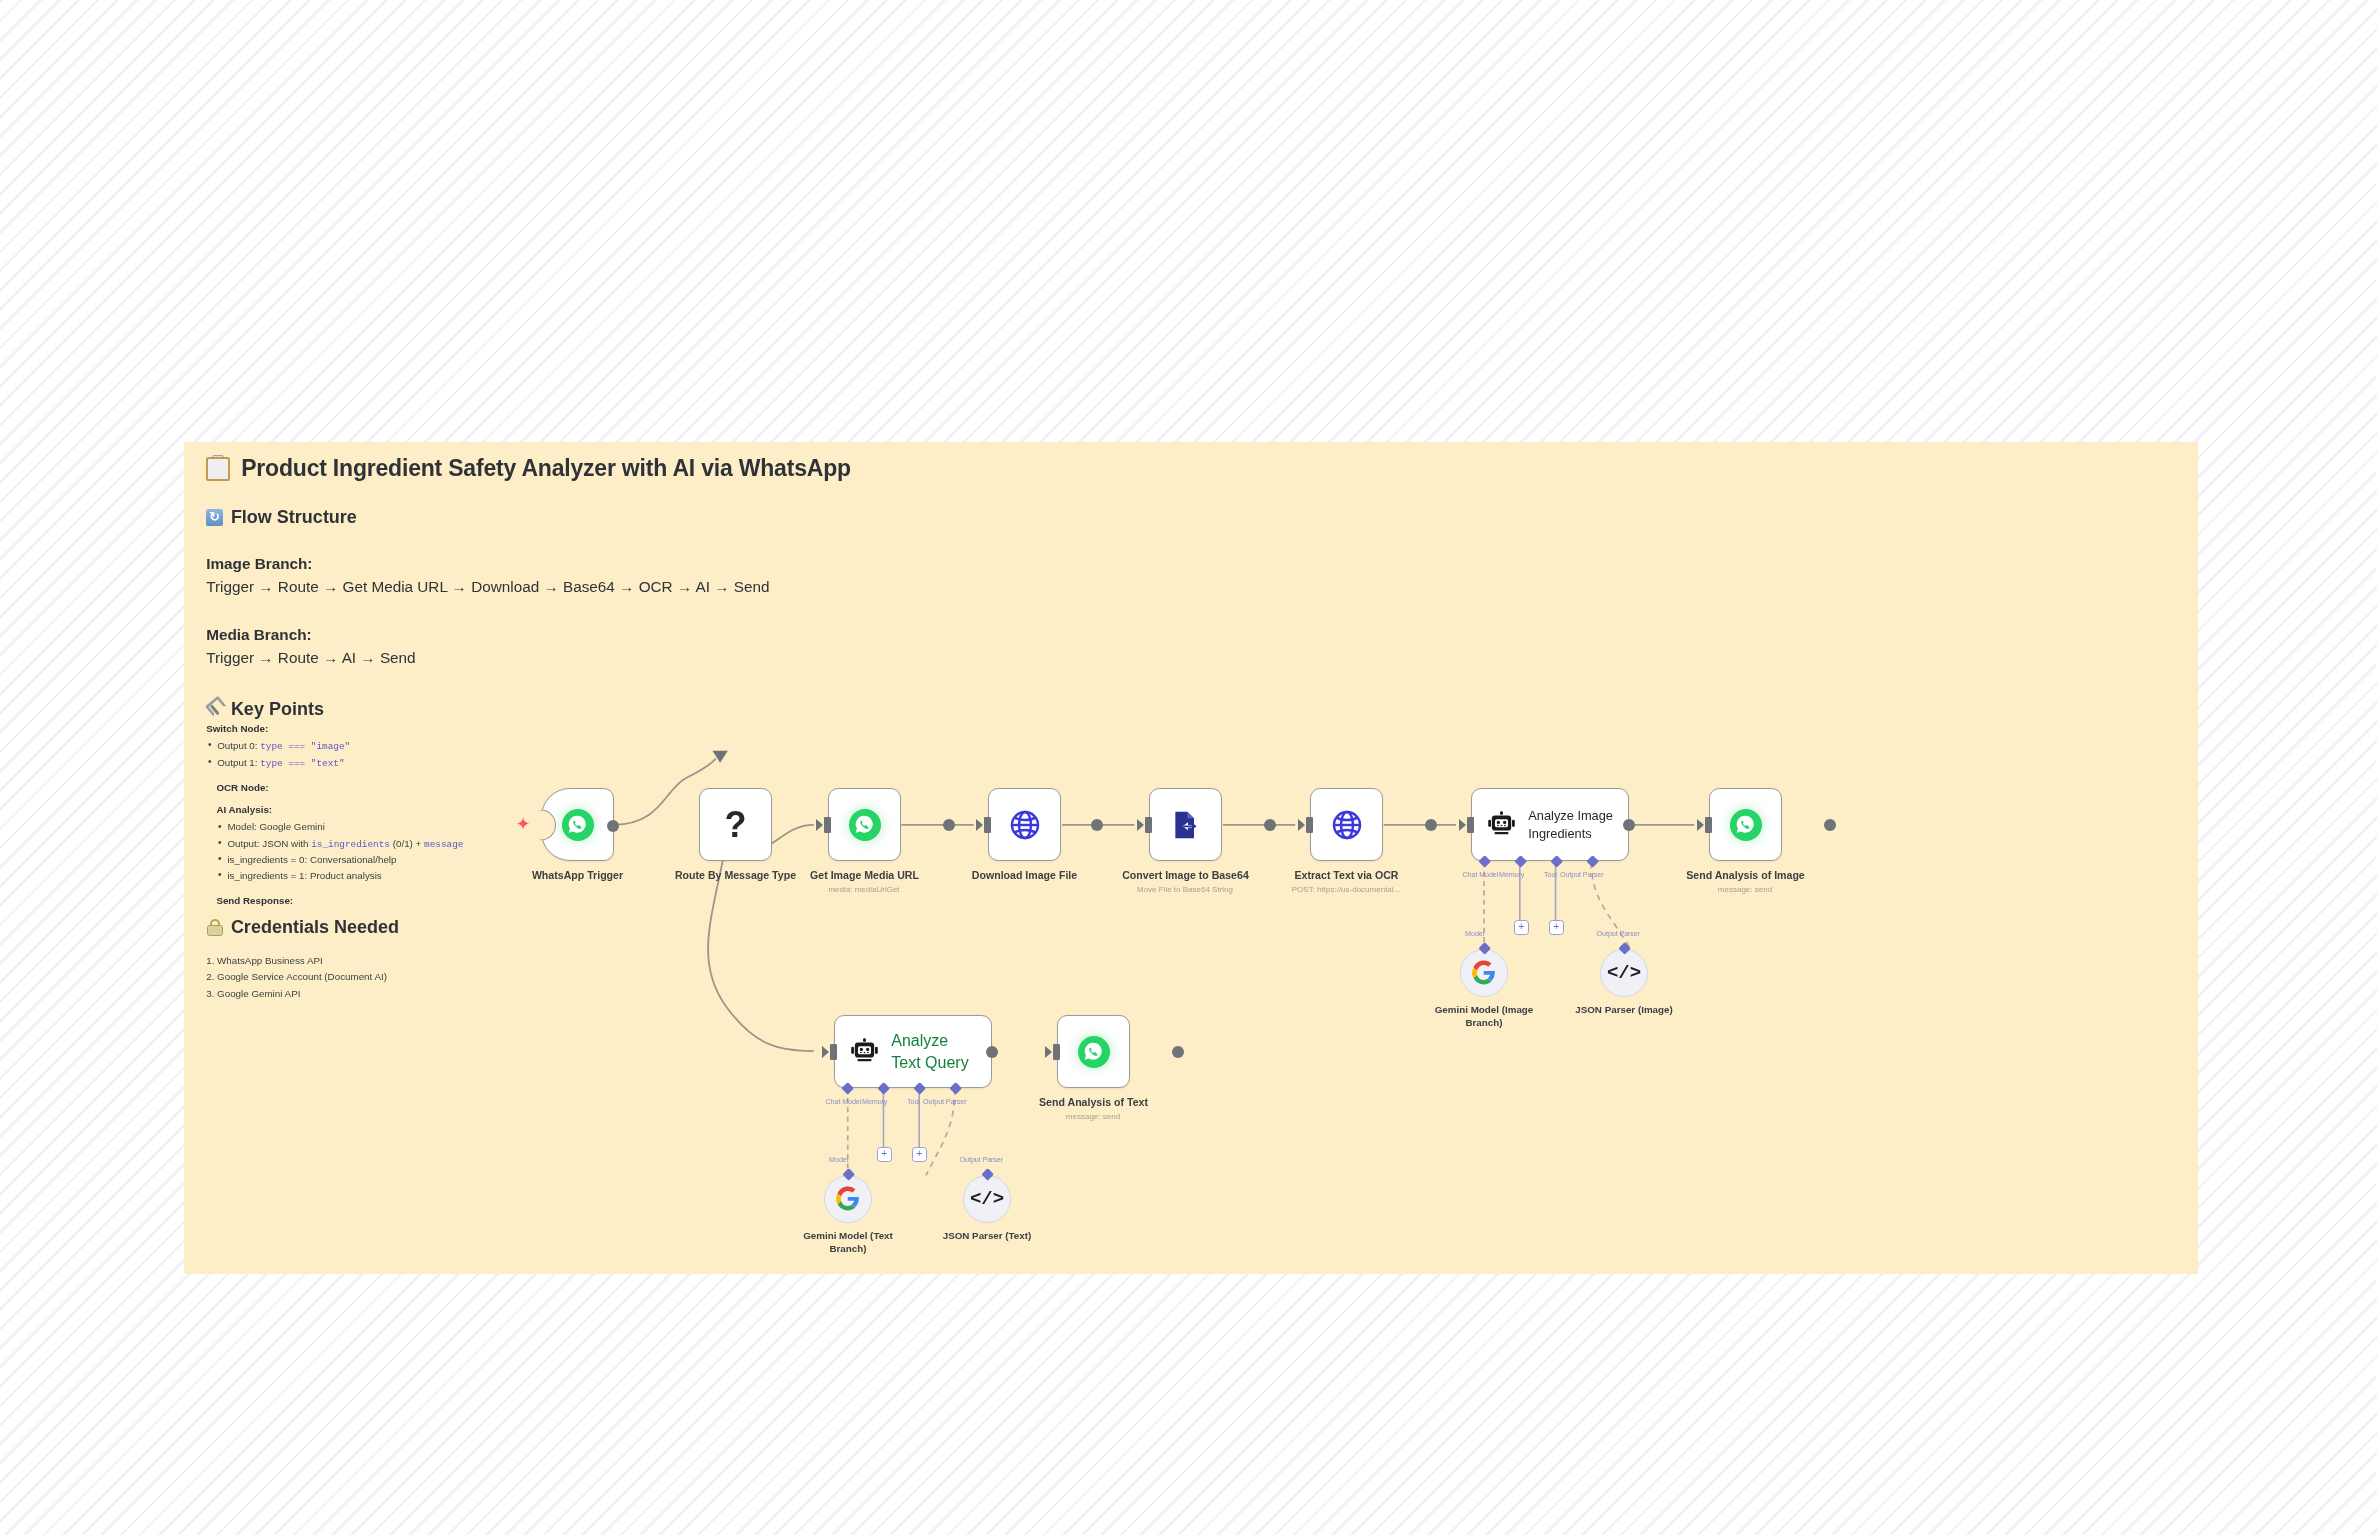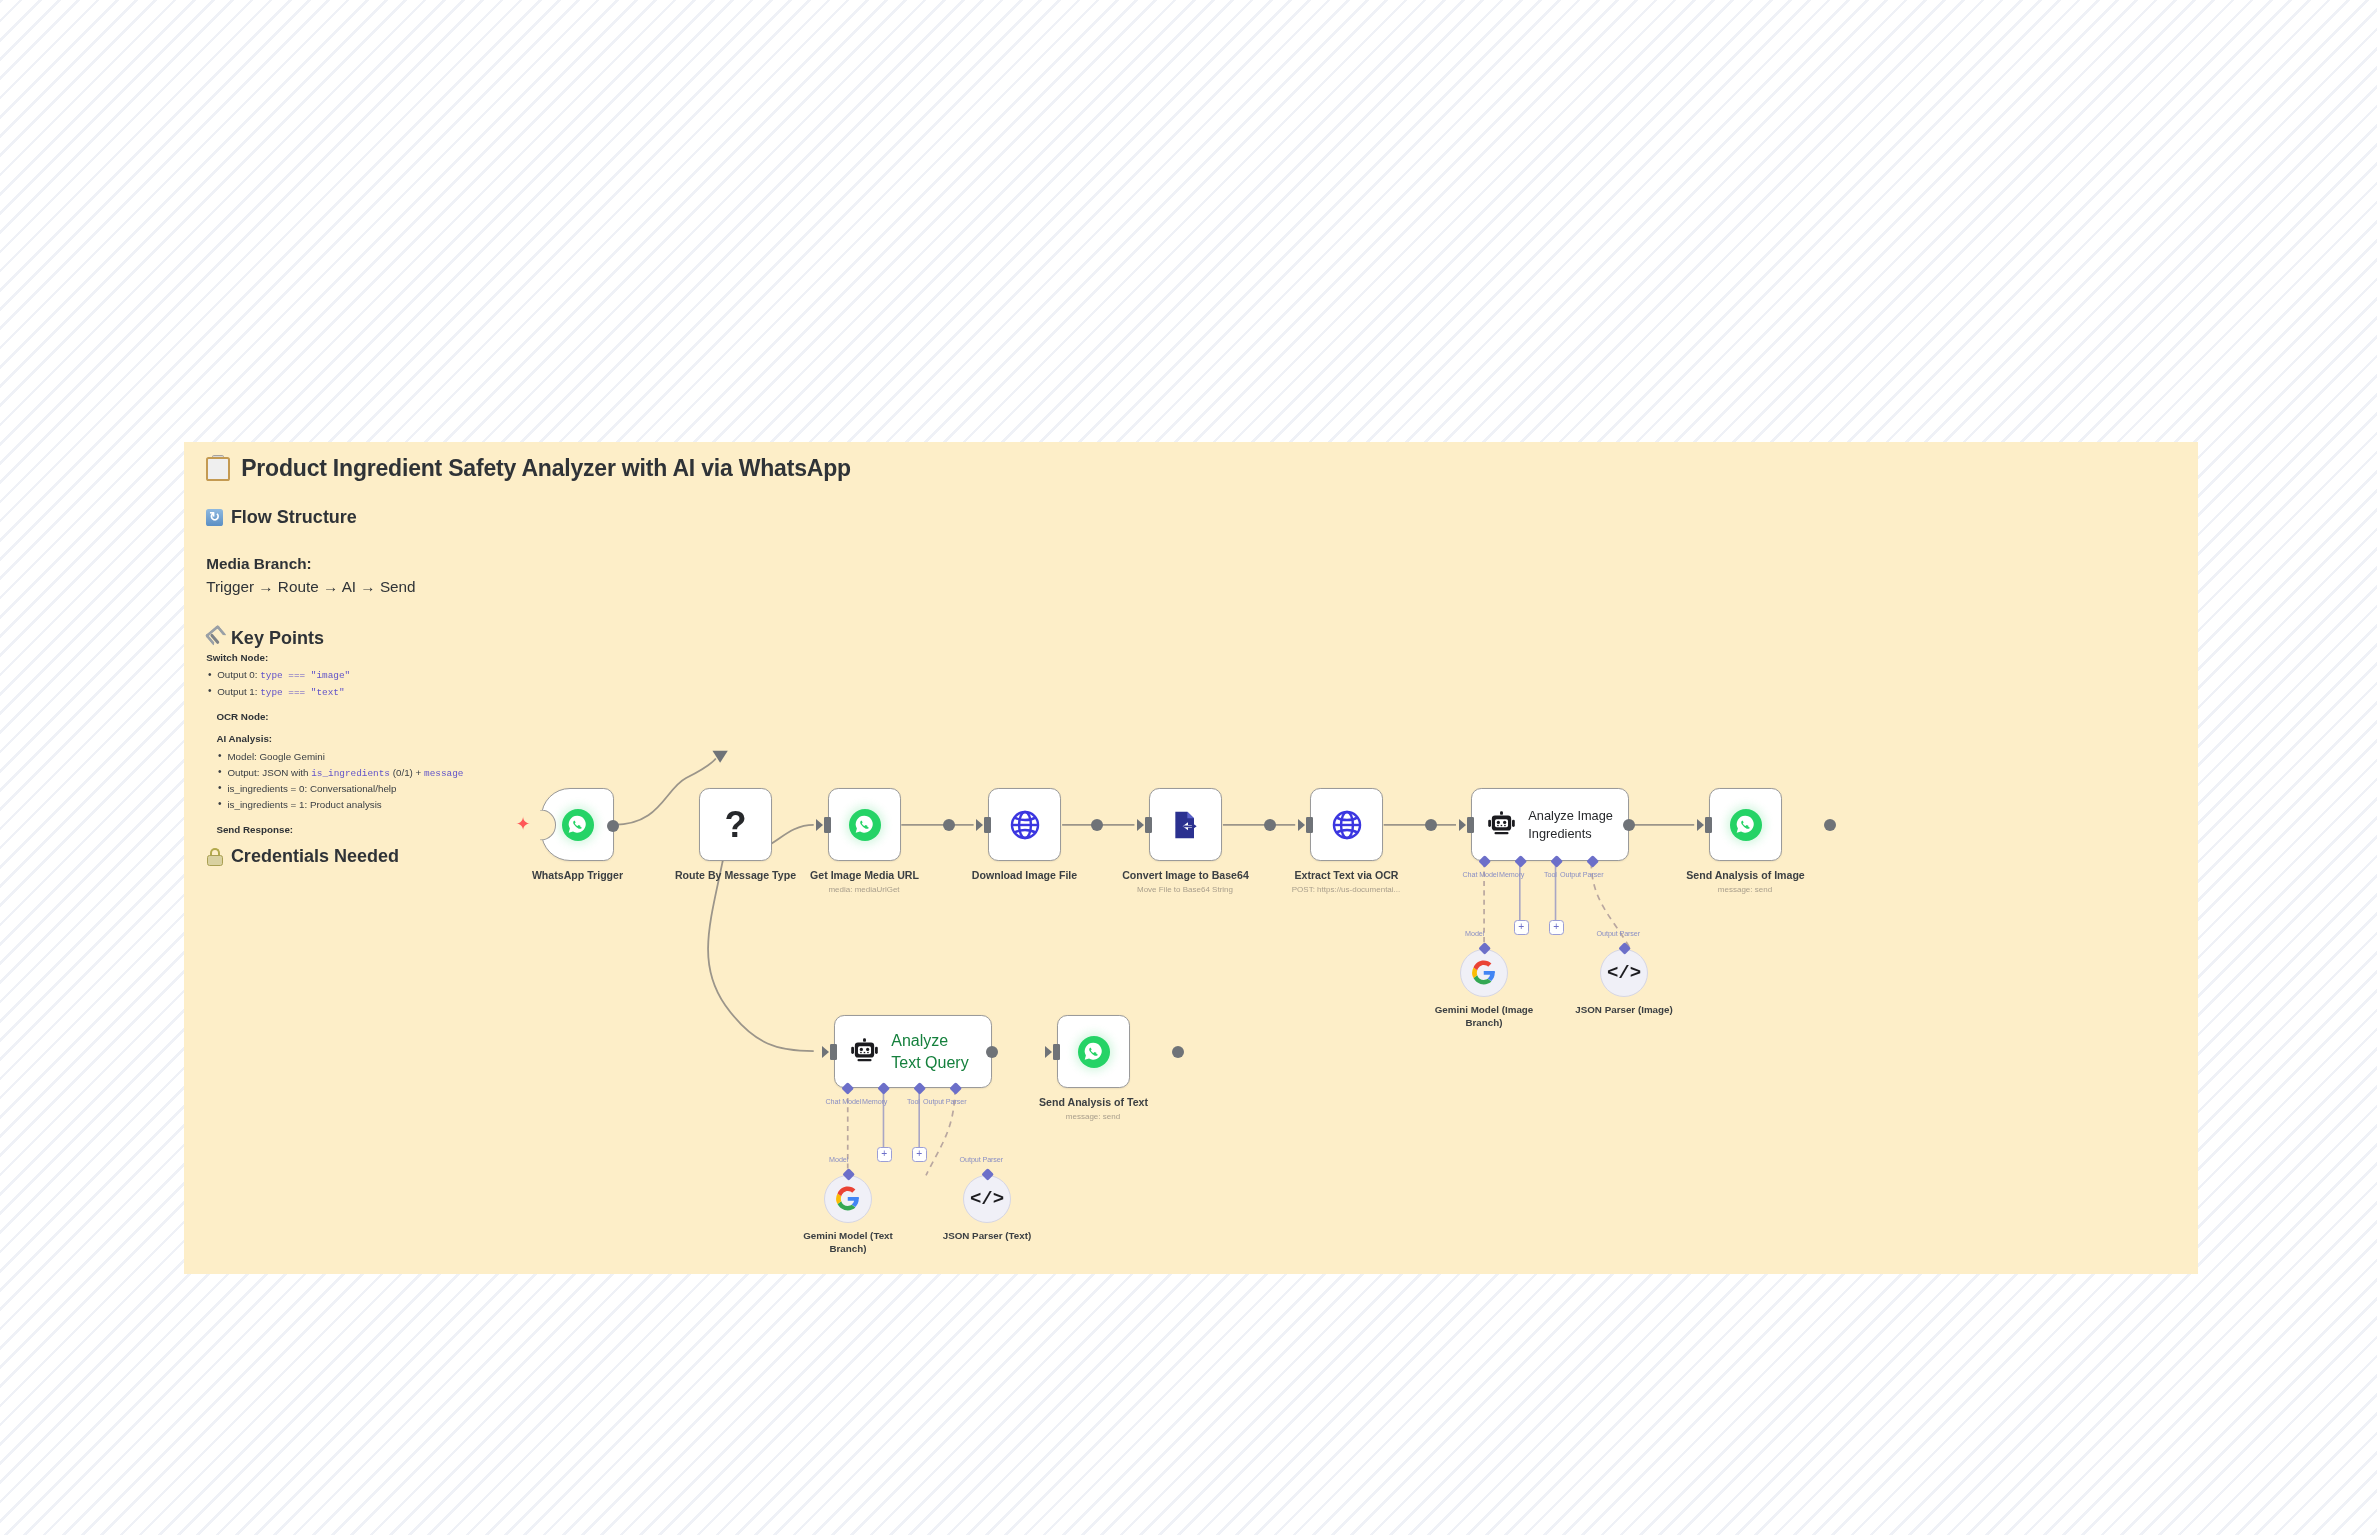--- a/index.html
+++ b/index.html
@@ -237,20 +237,24 @@
           <span class="body"></span>
       </span>
       <span class="ttxt">Product Ingredient Safety Analyzer with AI via WhatsApp</span>
     </div>
 
     <div class="sec-head">
       <span class="ico ico-refresh">↻</span>
       <span class="stxt">Flow Structure</span>
     </div>
 
+    <div class="branch">
+      <div class="bh">Image Branch:</div>
+      <div class="bp">Trigger → Route → Get Media URL → Download → Base64 → OCR → AI → Send</div>
+    </div>
 
     <div class="branch">
       <div class="bh">Media Branch:</div>
       <div class="bp">Trigger → Route → AI → Send</div>
     </div>
 
     <div class="kp-head">
       <span class="ico ico-wrench"></span>
       <span class="ktxt">Key Points</span>
     </div>
@@ -285,20 +289,25 @@
     </div>
 
     <div class="cred-head">
       <span class="ico ico-lock">
         <span class="shack"></span>
           <span class="bod"></span>
       </span>
       <span class="ctxt">Credentials Needed</span>
     </div>
 
+    <ul class="cred-list">
+      <li>1. WhatsApp Business API</li>
+      <li>2. Google Service Account (Document AI)</li>
+      <li>3. Google Gemini API</li>
+    </ul>
   </div>
 
   <div id="flow">
 
     <svg class="edges" viewBox="0 0 2367 978">
       <g fill="none" stroke="#9b958a" stroke-width="2.1">
 
         <path d="M 505 450 C 560 450 565 408 590 395 C 608 386 620 378 625 372"></path>
 
         <path d="M 648 478 C 690 492 700 450 740 450"></path>

